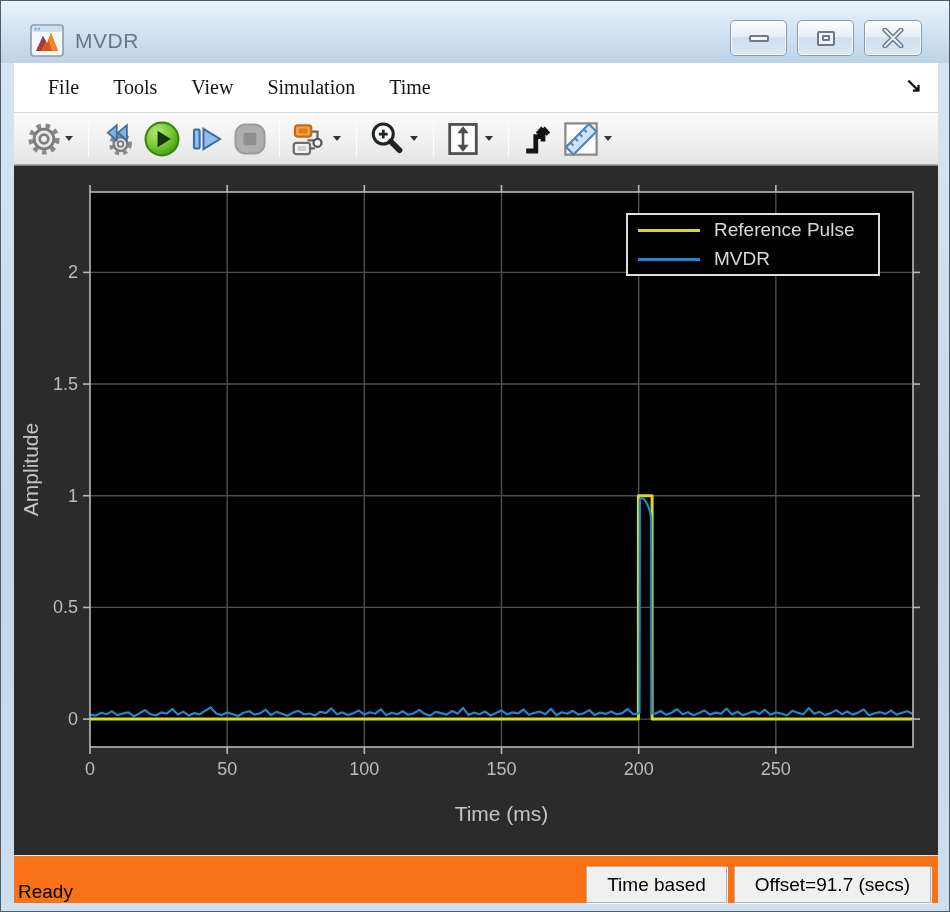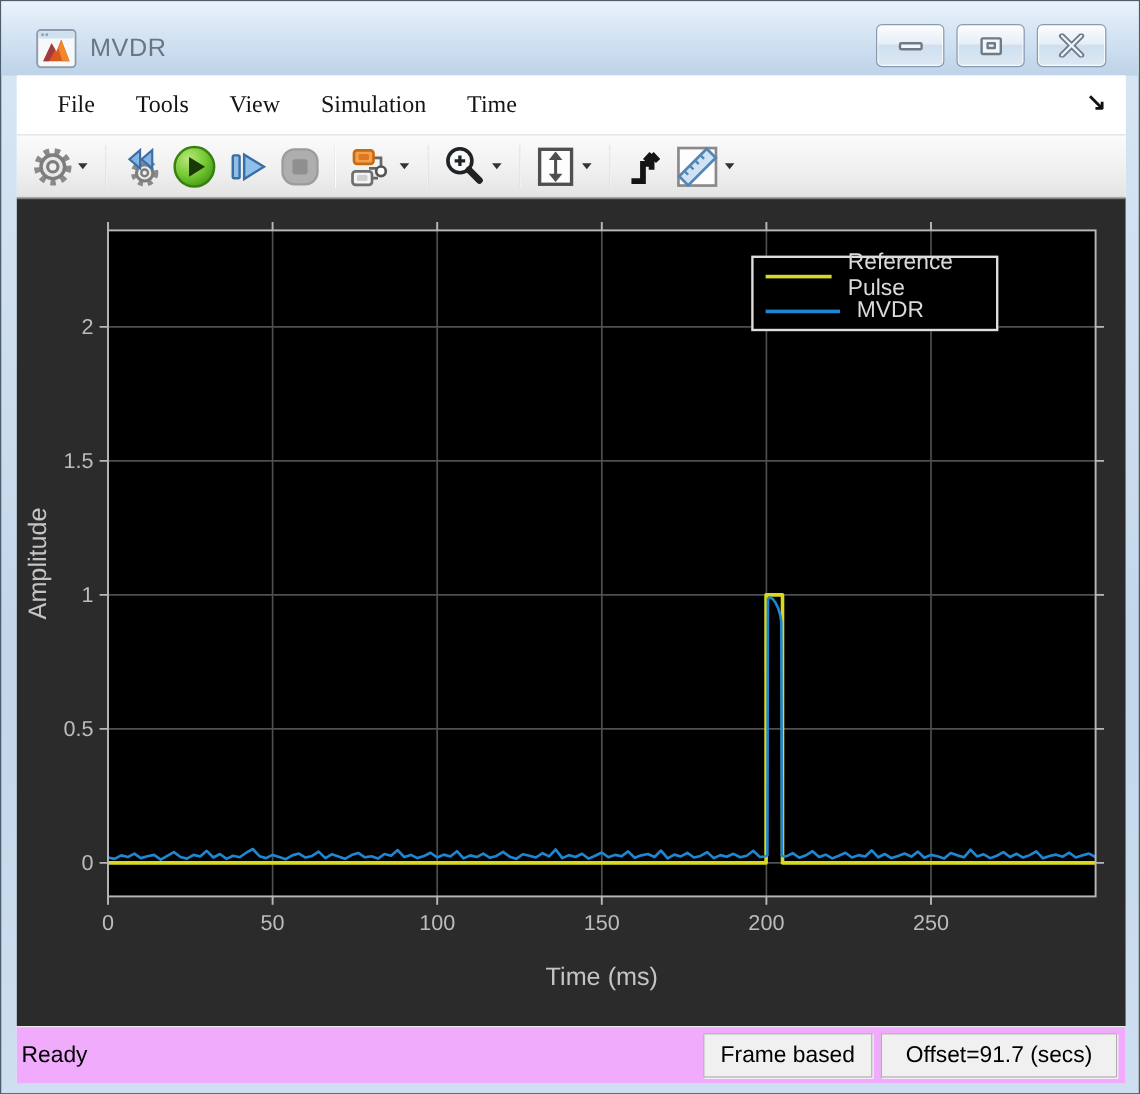--- a/index.html
+++ b/index.html
@@ -33,28 +33,28 @@
   .toolbar{ position:relative; width:100%; height:52px;
     background:linear-gradient(180deg,#fbfbfb 0%,#efefef 60%,#e4e4e4 100%);
     border-bottom:1px solid #a8a8a8; display:flex; align-items:center; padding-left:9px; }
   .tb-btn{ height:42px; display:flex; align-items:center; justify-content:center; padding:0 3px; border-radius:3px; }
   .dd{ width:0; height:0; border-left:4px solid transparent; border-right:4px solid transparent;
     border-top:5px solid #333; margin:0 5px 0 3px; }
   .tb-sep{ width:1px; height:36px; background:#b0b0b0; border-right:1px solid #fdfdfd; margin:0 7px; }
   
   .plot-panel{ position:relative; width:100%; height:690px; background:#2b2b2b; border-top:1px solid #7e7e7e; }
   .chart-svg{ position:absolute; left:0; top:0; }
-  .legend{ position:absolute; left:612px; top:47px; width:206px; height:63px; background:#000;
+  .legend{ position:absolute; left:612px; top:47px; width:254px; height:63px; background:#000;
     border:2px solid #dedede; display:flex; flex-direction:column; justify-content:center; }
   .legend-row{ display:flex; align-items:center; height:29px; }
   .legend-swatch{ width:62px; height:3px; margin-left:10px; }
   .legend-label{ margin-left:14px; font-size:19px; color:#d9d9d9; }
   
-  .statusbar{ position:relative; width:100%; height:48px; background:#f0abfc; border-top:1px solid #e8e8e8;
-    display:flex; align-items:center; }
+  .statusbar{ position:relative; width:100%; height:48px; background:#f97316; border-top:1px solid #e8e8e8;
+    display:flex; align-items:flex-end; }
   .status-ready{ font-size:19px; color:#000; margin-left:4px; }
   .status-group{ margin-left:auto; display:flex; }
   .status-box{ height:37px; border:1px solid #aeaeae; box-shadow:1px 1px 0 #fbfbfb;
     display:flex; align-items:center; justify-content:center; font-size:19px; color:#000;
     margin-right:7px; background:#f0f0f0; padding:0 10px; }
   .status-box.b1{ width:141px; } .status-box.b2{ width:197px; } .status-box.b3{ width:120px; margin-right:1px; }
 </style>
 </head>
 <body>
 
@@ -269,19 +269,19 @@
         <div class="legend-row">
           <div class="legend-swatch" style="background: rgb(31, 134, 210);"></div>
           <span class="legend-label">MVDR</span>
         </div>
       </div>
     </div>
 
     <div class="statusbar">
       <span class="status-ready">Ready</span>
       <div class="status-group">
-        <div class="status-box b1">Frame based</div>
+        <div class="status-box b1">Time based</div>
         <div class="status-box b2">Offset=91.7 (secs)</div>
       </div>
     </div>
 
   </div>
 </div>
 
 </body></html>

